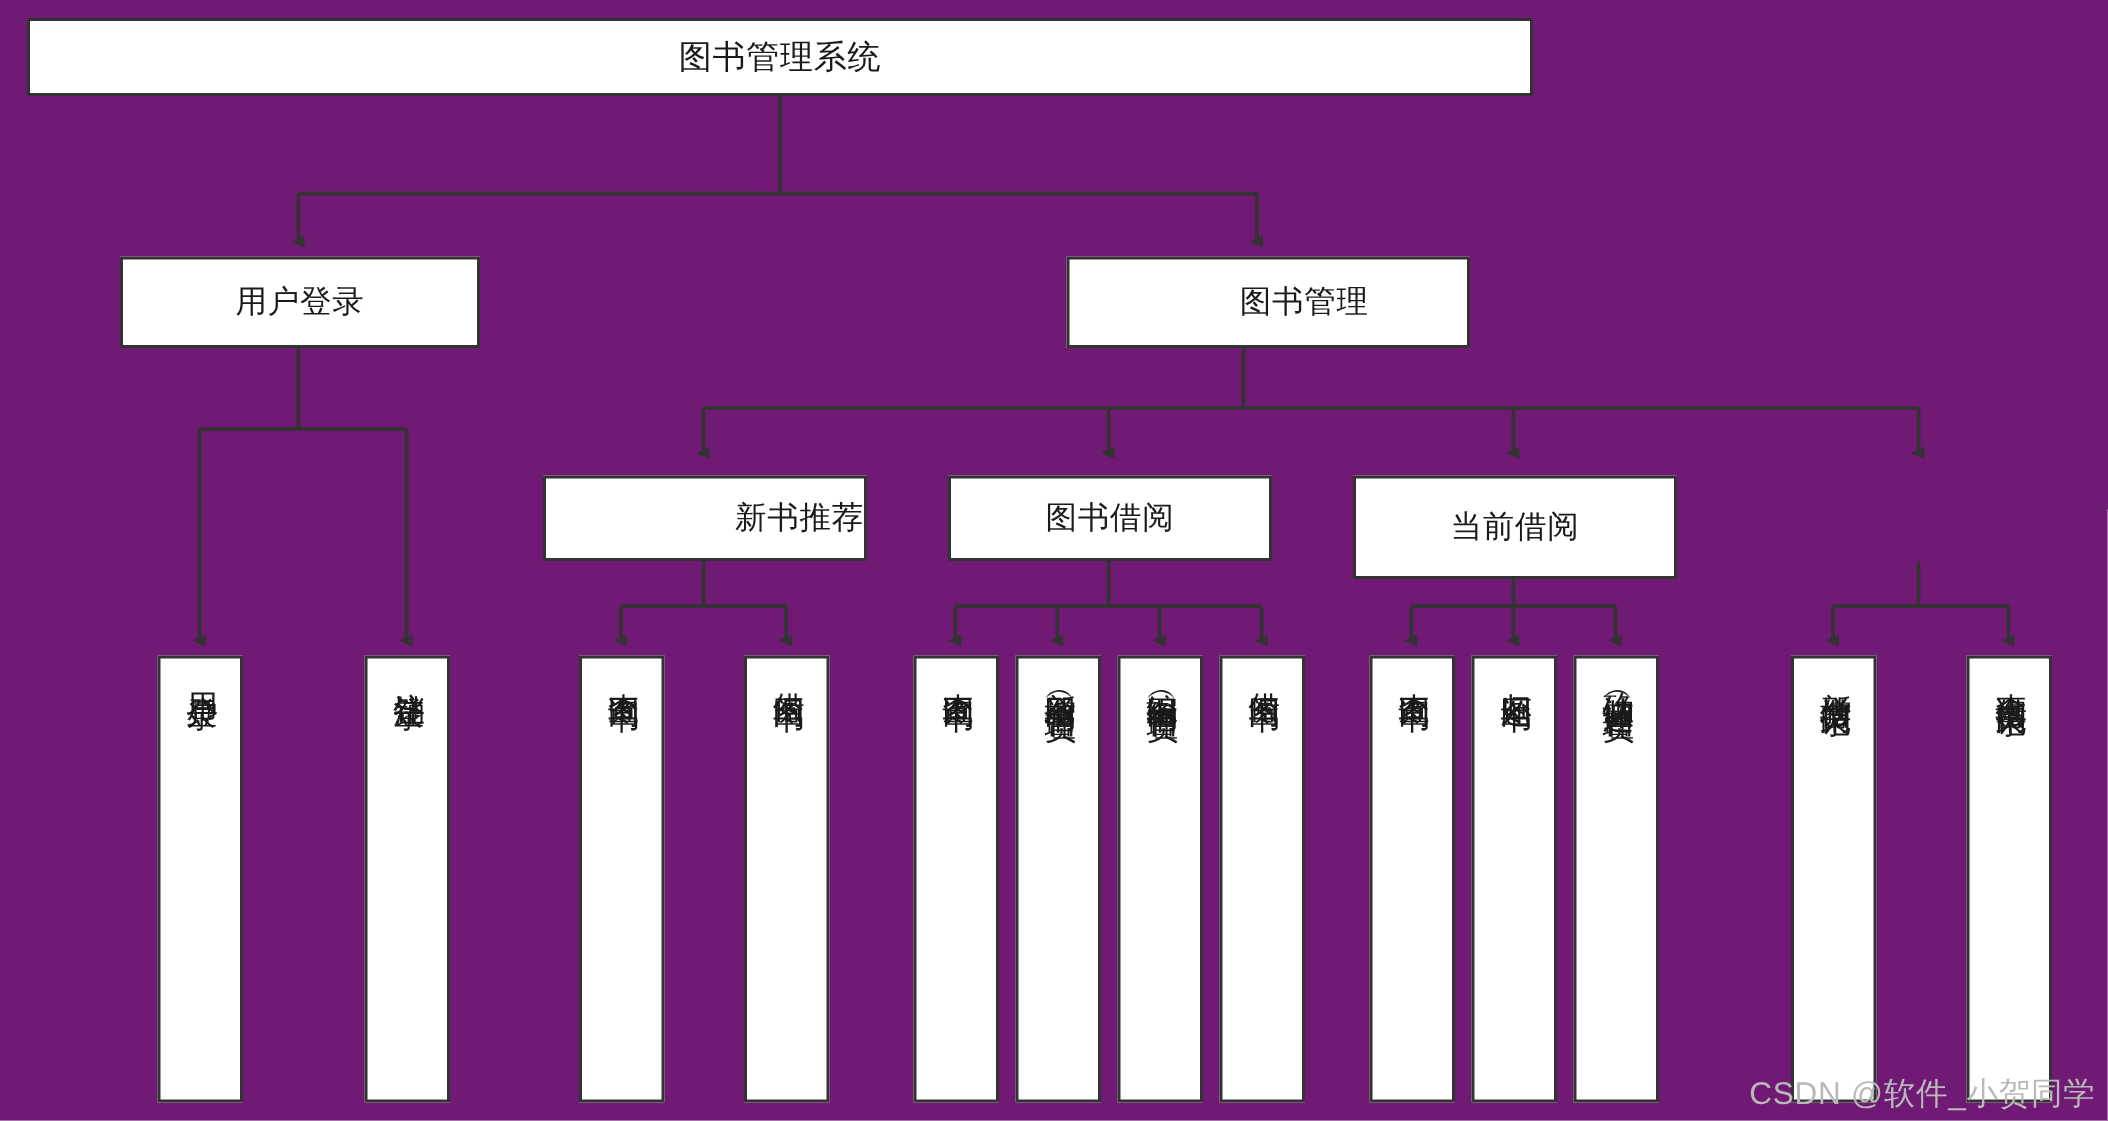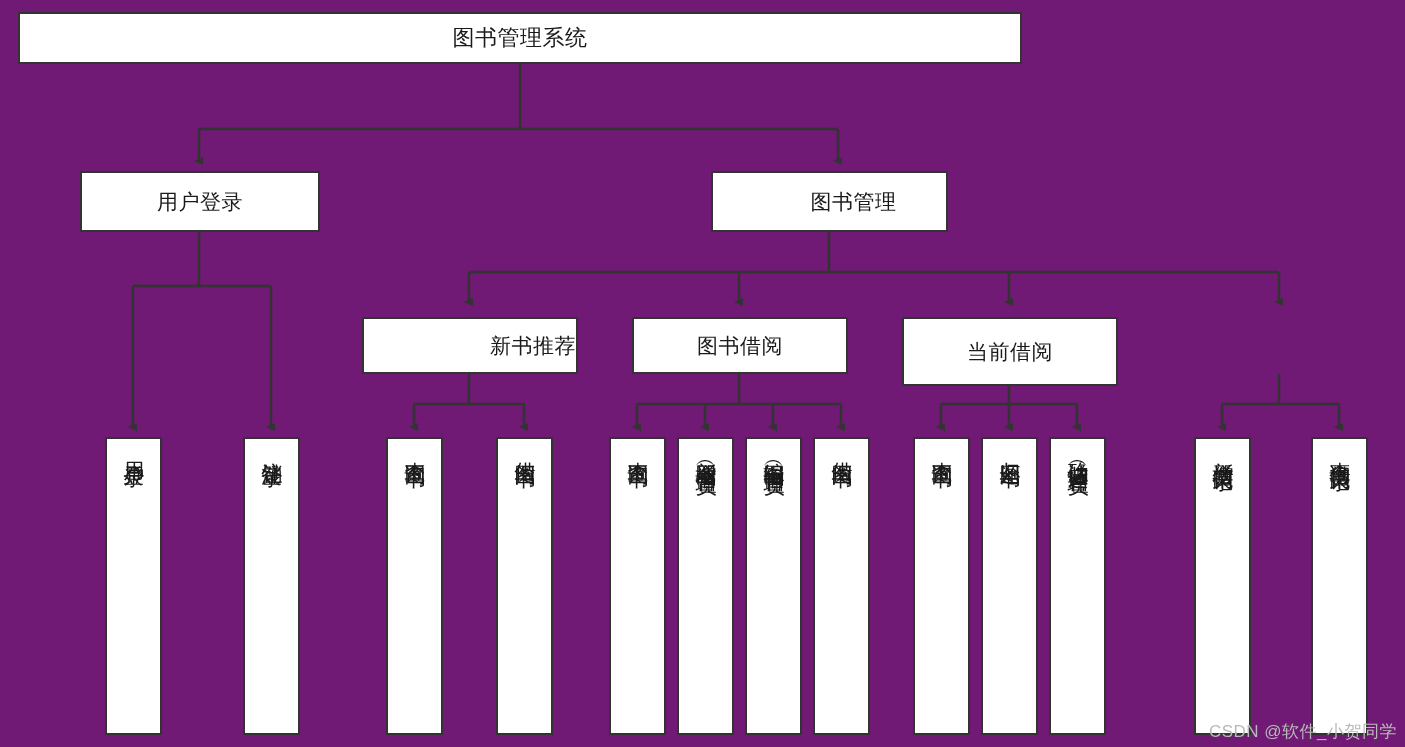--- a/index.html
+++ b/index.html
@@ -61,21 +61,21 @@
     font-size: 21px;
     line-height: 1.18;
     letter-spacing: 2px;
     white-space: nowrap;
     margin: 0 auto;
   }
   .watermark {
     position: absolute;
     right: 8px;
     bottom: 4px;
-    font-size: 17px;
+    font-size: 21px;
     color: #b9b9b9;
     letter-spacing: 0.5px;
     z-index: 3;
     white-space: nowrap;
   }
 </style>
 </head>
 <body>
 
 <div id="diagram-root">
@@ -131,21 +131,21 @@
   </svg>
 
   <div class="node root horizontal" style="left:18px; top:12px; width:1004px; height:52px;">
     <span class="node-label">图书管理系统</span>
   </div>
 
   <div class="node horizontal" style="left:80px; top:171px; width:240px; height:61px;">
     <span class="node-label">用户登录</span>
   </div>
 
-  <div class="node horizontal" style="left:711px; top:171px; width:237px; height:61px;padding-left:48px;">
+  <div class="node horizontal" style="left:711px; top:171px; width:269px; height:61px;padding-left:48px;">
     <span class="node-label">图书管理</span>
   </div>
 
   <div class="node horizontal" style="left:362px; top:317px; width:216px; height:57px;justify-content:flex-end;">
     <span class="node-label">新书推荐</span>
   </div>
 
   <div class="node horizontal" style="left:632px; top:317px; width:216px; height:57px;">
     <span class="node-label">图书借阅</span>
   </div>

